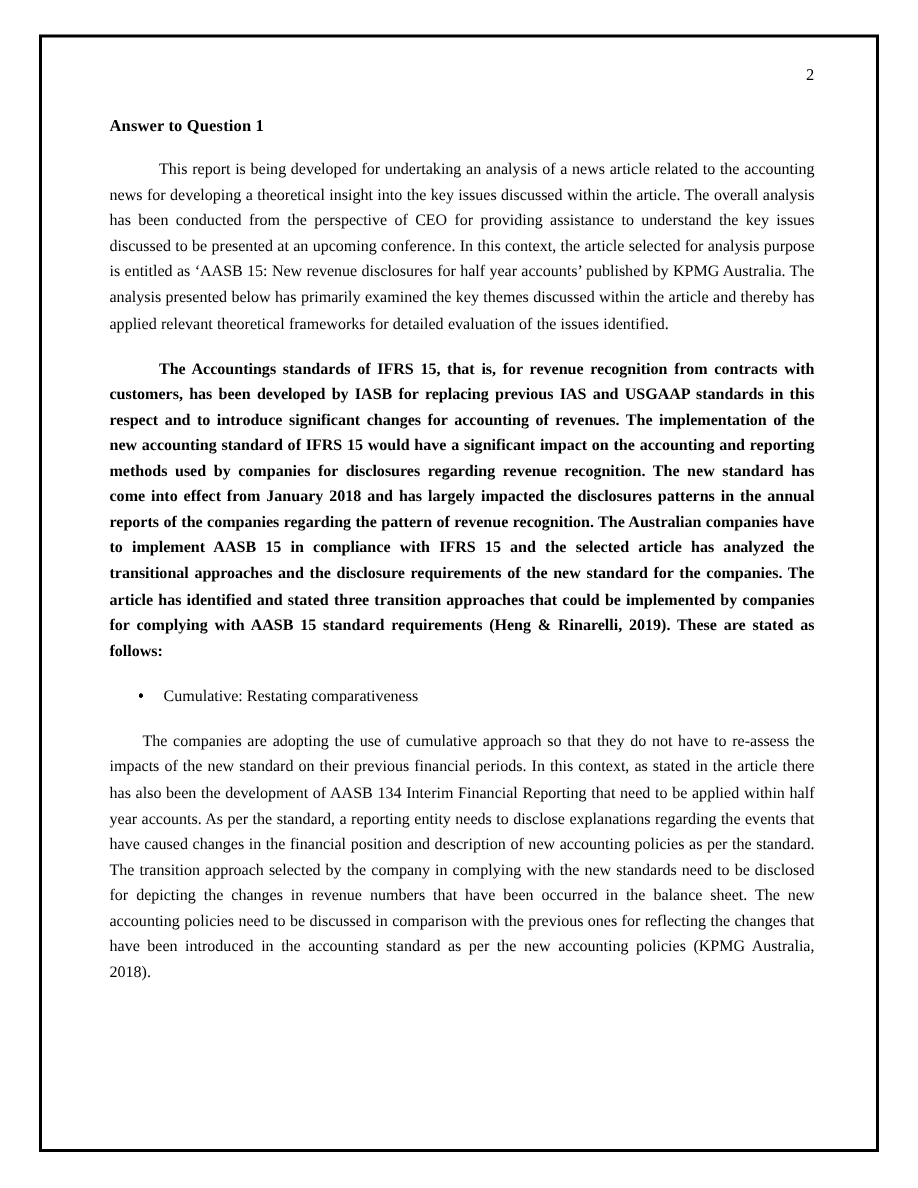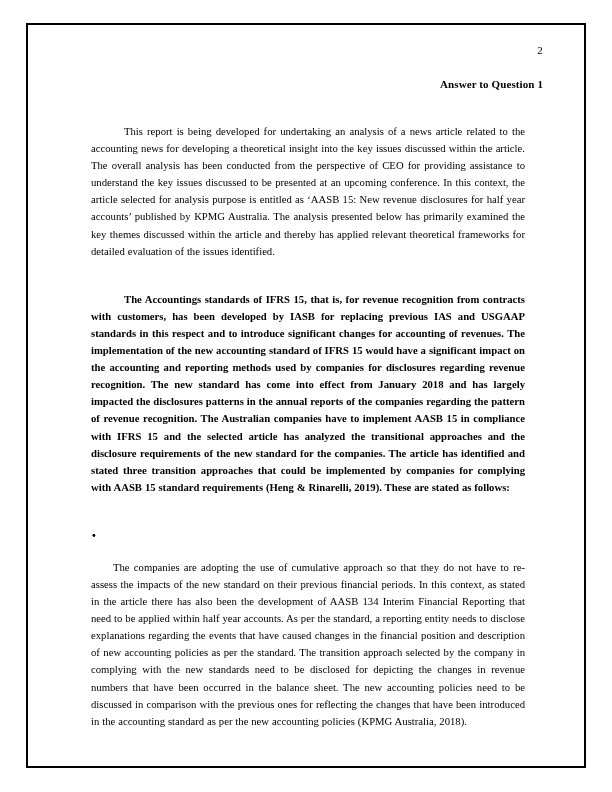--- a/index.html
+++ b/index.html
@@ -44,34 +44,34 @@
     margin: 0 0 0 0;
     padding-top: 8px;
     letter-spacing: 0.2px;
   }
 
   .heading {
     font-size: 11px;
     font-weight: bold;
     line-height: 15px;
     margin: 0;
-    text-align: right;
+    text-align: left;
     letter-spacing: 0.1px;
   }
 
   .h-answer { padding-top: 20px; }
   .h-intro  { padding-top: 13px; }
   .h-analysis { padding-top: 14px; }
 
   .para {
     font-size: 10.7px;
     line-height: 17.1px;
     text-align: justify;
     text-justify: inter-word;
-    margin: 18px;
+    margin: 0;
     word-spacing: 0.02em;
   }
 
   .para-intro {
     padding-top: 13px;
     text-indent: 33px;
   }
 
   .para-analysis {
     padding-top: 13px;
@@ -125,19 +125,20 @@
 
     <ul class="bullet-list">
       <li class="bullet-item">
         <span class="bullet-glyph">•</span>
       </li>
       <li class="bullet-item">
         <span class="bullet-glyph">•</span>
       </li>
       <li class="bullet-item">
         <span class="bullet-glyph">•</span>
+        <span>Cumulative: Restating comparativeness</span>
       </li>
     </ul>
 
     <p class="para para-final">The companies are adopting the use of cumulative approach so that they do not have to re-assess the impacts of the new standard on their previous financial periods. In this context, as stated in the article there has also been the development of AASB 134 Interim Financial Reporting that need to be applied within half year accounts. As per the standard, a reporting entity needs to disclose explanations regarding the events that have caused changes in the financial position and description of new accounting policies as per the standard. The transition approach selected by the company in complying with the new standards need to be disclosed for depicting the changes in revenue numbers that have been occurred in the balance sheet. The new accounting policies need to be discussed in comparison with the previous ones for reflecting the changes that have been introduced in the accounting standard as per the new accounting policies (KPMG Australia, 2018).</p>
 
   </div>
 </div>
 
 </body></html>

